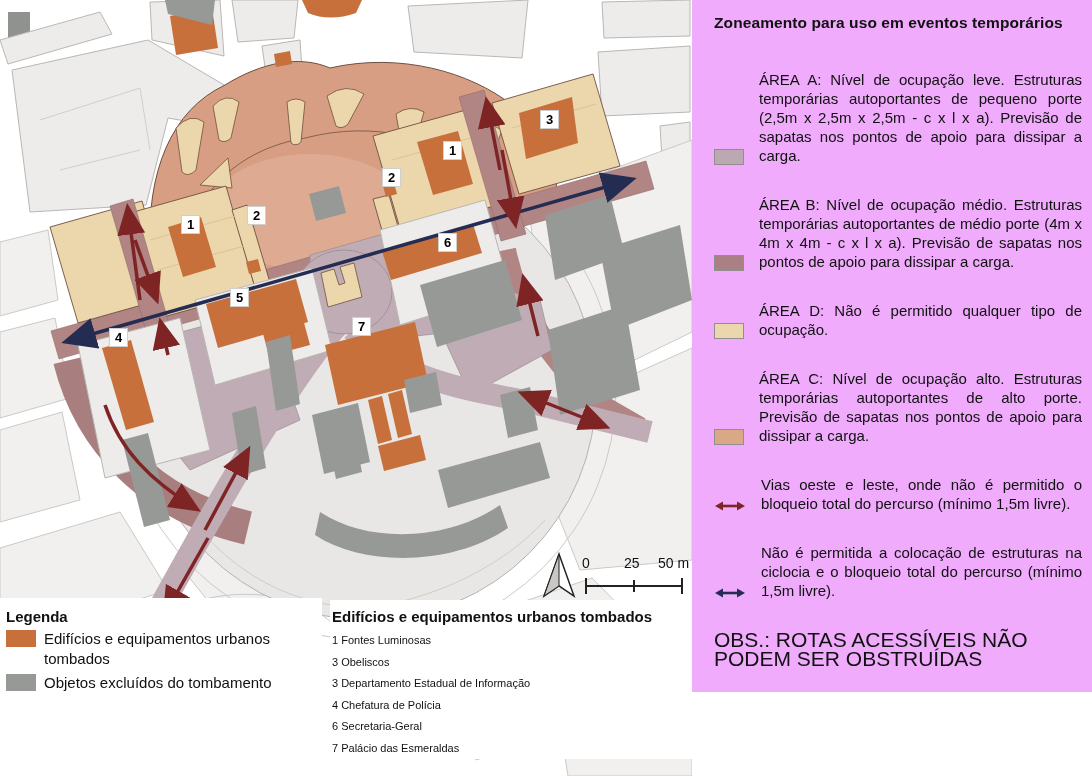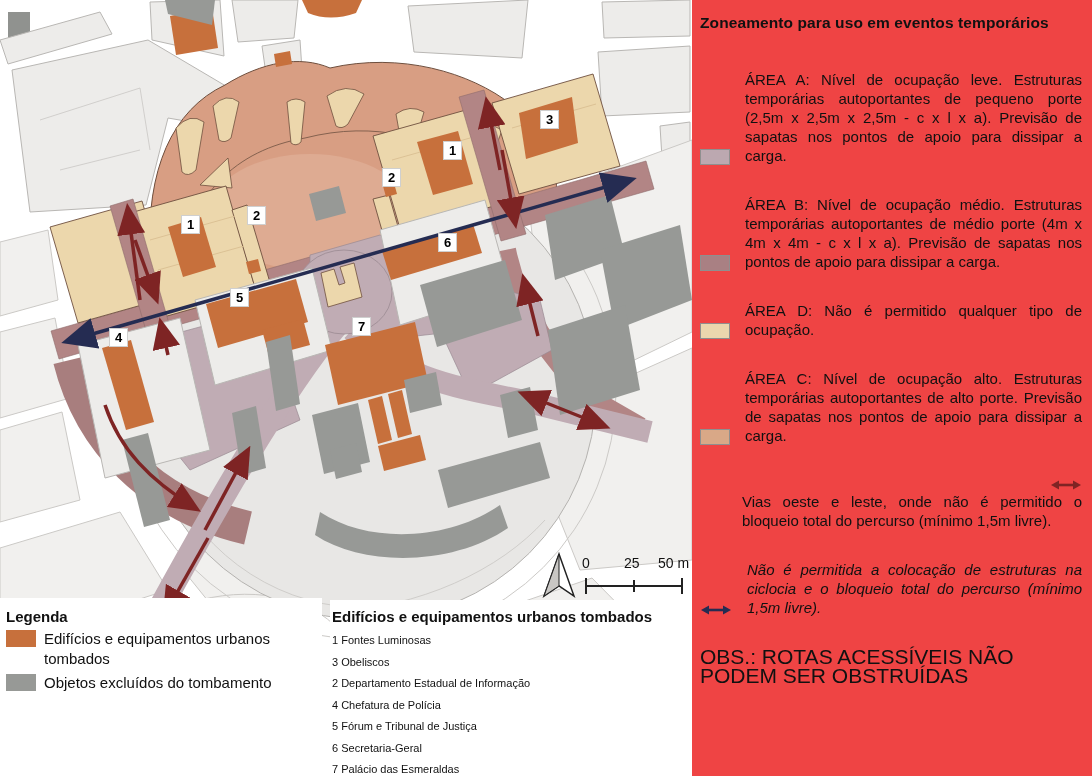--- a/index.html
+++ b/index.html
@@ -7,21 +7,21 @@
     font-family:"Liberation Sans","DejaVu Sans",sans-serif; color:#111; }
   .stage { position:relative; width:1092px; height:776px; background:#fff; }
   .map { position:absolute; left:0; top:0; width:692px; height:776px; }
   .map svg { position:absolute; left:0; top:0; }
 
   .marker { position:absolute; width:17px; height:17px; background:#fff;
     font-size:13px; font-weight:bold; text-align:center; line-height:17px;
     color:#000; box-shadow:0 0 0 1px #cfcfcf; }
 
   
-  .panel { position:absolute; left:692px; top:0; width:400px; height:776px; background:#ef4444; padding:14px 10px 0 8px; }
+  .panel { position:absolute; left:692px; top:0; width:400px; height:692px; background:#f0abfc; padding:14px 10px 0 22px; }
   .panel-title { font-size:15.5px; font-weight:bold; margin-bottom:38px; letter-spacing:0.1px; }
   .zone-item, .route-item { display:flex; align-items:flex-end; margin-bottom:30px; }
   .swatch { flex:0 0 auto; width:30px; height:16px; border:1px solid #8f8f8f; margin-top:2px; }
   .zone-text, .route-text { margin-left:15px; width:340px; text-align:justify; font-size:15px; line-height:19px; }
   .dbl-arrow { flex:0 0 auto; margin-top:3px; }
   .obs { font-size:21px; line-height:19px; margin-top:2px; width:380px; }
 
   
   .legend { position:absolute; left:0px; top:598px; width:322px; background:#fff; padding:10px 0 10px 6px; }
   .legend-title { font-size:15px; font-weight:bold; margin-bottom:4px; }
@@ -244,30 +244,30 @@
     <div class="zone-item" style="margin-top:12px;">
       <span class="swatch" style="background-color: rgb(235, 215, 174);"></span>
       <span class="zone-text">ÁREA D: Não é permitido qualquer tipo de ocupação.</span>
     </div>
 
     <div class="zone-item">
       <span class="swatch" style="background-color: rgb(217, 168, 135);"></span>
       <span class="zone-text">ÁREA C: Nível de ocupação alto. Estruturas temporárias autoportantes de alto porte. Previsão de sapatas nos pontos de apoio para dissipar a carga.</span>
     </div>
 
-    <div class="route-item" style="margin-top:12px;flex-direction:column;">
+    <div class="route-item" style="margin-top:12px;">
       <svg class="dbl-arrow" width="32" height="14" viewBox="0 0 32 14">
         <line x1="7" y1="7" x2="25" y2="7" stroke="#7E2424" stroke-width="2.6"></line>
         <path d="M1,7 L9,2.5 L9,11.5 Z" fill="#7E2424"></path>
         <path d="M31,7 L23,2.5 L23,11.5 Z" fill="#7E2424"></path>
       </svg>
       <span class="route-text">Vias oeste e leste, onde não é permitido o bloqueio total do percurso (mínimo 1,5m livre).</span>
     </div>
 
-    <div class="route-item" style="font-style:italic;">
+    <div class="route-item" style="">
       <svg class="dbl-arrow" width="32" height="14" viewBox="0 0 32 14">
         <line x1="7" y1="7" x2="25" y2="7" stroke="#252C52" stroke-width="2.6"></line>
         <path d="M1,7 L9,2.5 L9,11.5 Z" fill="#252C52"></path>
         <path d="M31,7 L23,2.5 L23,11.5 Z" fill="#252C52"></path>
       </svg>
       <span class="route-text">Não é permitida a colocação de estruturas na ciclocia e o bloqueio total do percurso (mínimo 1,5m livre).</span>
     </div>
 
     <div class="obs">OBS.: ROTAS ACESSÍVEIS NÃO PODEM SER OBSTRUÍDAS</div>
   </div>
@@ -281,20 +281,19 @@
     <div class="legend-row">
       <span class="legend-swatch" style="background-color: rgb(151, 153, 150);"></span>
       <span class="legend-text">Objetos excluídos do tombamento</span>
     </div>
   </div>
 
   <div class="blist">
     <div class="blist-title">Edifícios e equipamentos urbanos tombados</div>
     <div class="blist-item">1 Fontes Luminosas</div>
     <div class="blist-item">3 Obeliscos</div>
-    <div class="blist-item">2 Departamento Estadual de Informação</div>
+    <div class="blist-item">3 Departamento Estadual de Informação</div>
     <div class="blist-item">4 Chefatura de Polícia</div>
-    <div class="blist-item">5 Fórum e Tribunal de Justiça</div>
     <div class="blist-item">6 Secretaria-Geral</div>
     <div class="blist-item">7 Palácio das Esmeraldas</div>
   </div>
 
 </div>
 
 </body></html>

